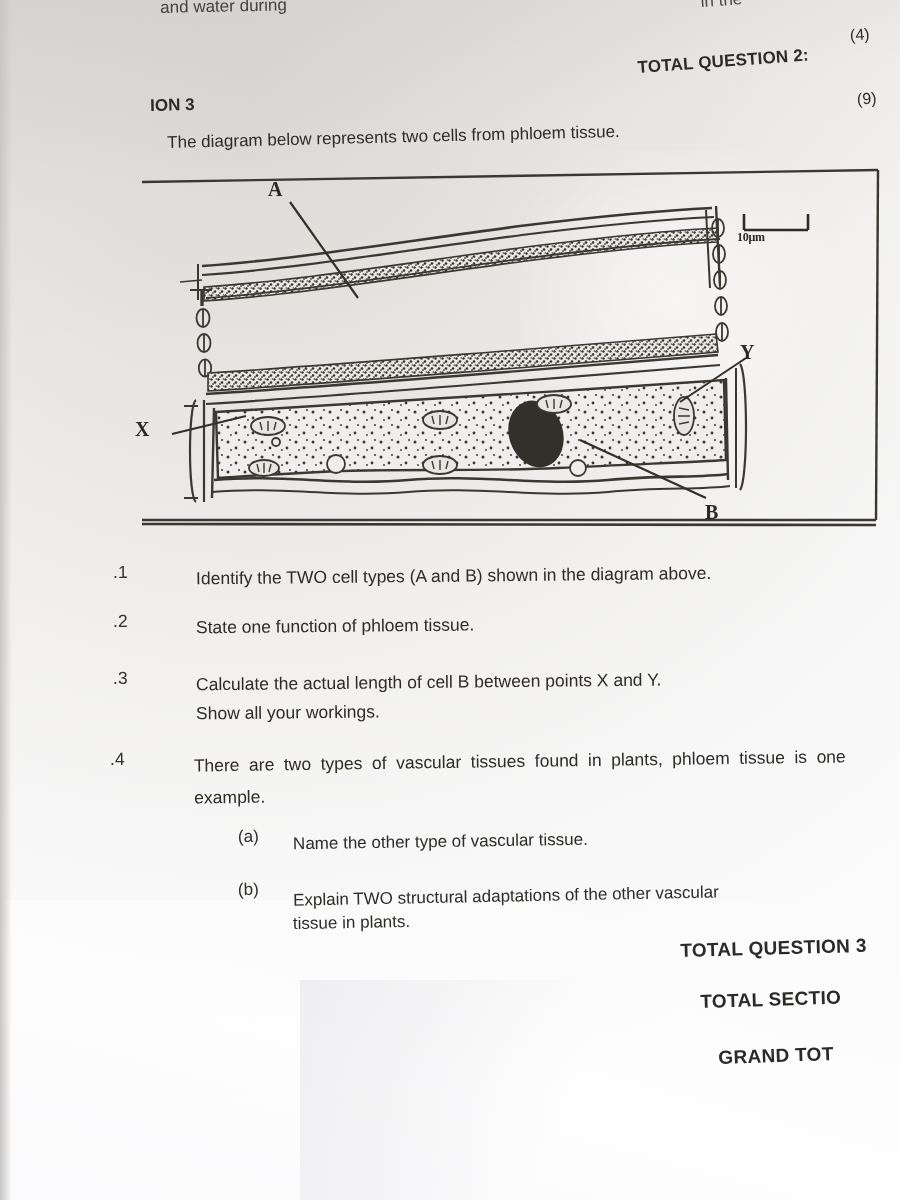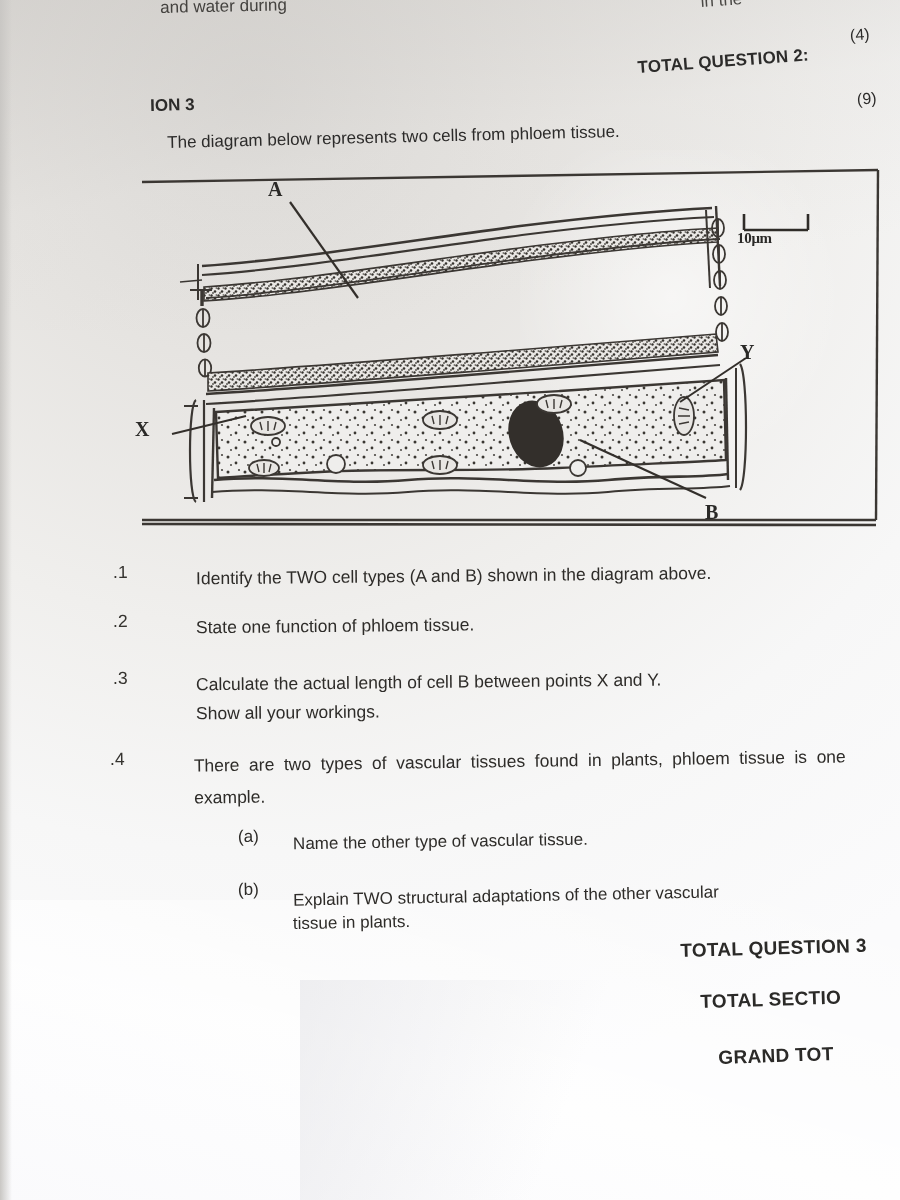--- a/index.html
+++ b/index.html
@@ -51,21 +51,21 @@
   #fig{position:absolute;left:140px;top:168px;width:740px;height:375px;}
 
   #fig-svg{position:absolute;left:0;top:0;}
 
   .fig-label{position:absolute;font-family:"Liberation Serif",serif;
     font-weight:bold;font-size:20px;color:#2a2927;}
   #lab-A{left:128px;top:10px;}
   #lab-B{left:565px;top:333px;}
   #lab-X{left:-5px;top:250px;}
   #lab-Y{left:600px;top:173px;}
-  #scale-text{position:absolute;left:597px;top:62px;font-size:15px;font-weight:bold;
+  #scale-text{position:absolute;left:597px;top:62px;font-size:12px;font-weight:bold;
     font-family:"Liberation Serif",serif;color:#2a2927;letter-spacing:-.3px;}
 
   
   .qnum{position:absolute;font-size:17.5px;color:#35332f;}
   .qtext{position:absolute;font-size:17.5px;color:#2e2c29;line-height:31px;}
   .sub-lbl{position:absolute;font-size:17px;color:#2e2c29;}
   .sub-txt{position:absolute;font-size:17px;color:#2e2c29;line-height:31px;}
 
   #q1n{left:113px;top:562px;transform:rotate(-.6deg);}
   #q1t{left:196px;top:560px;width:640px;transform:rotate(-.6deg);}

